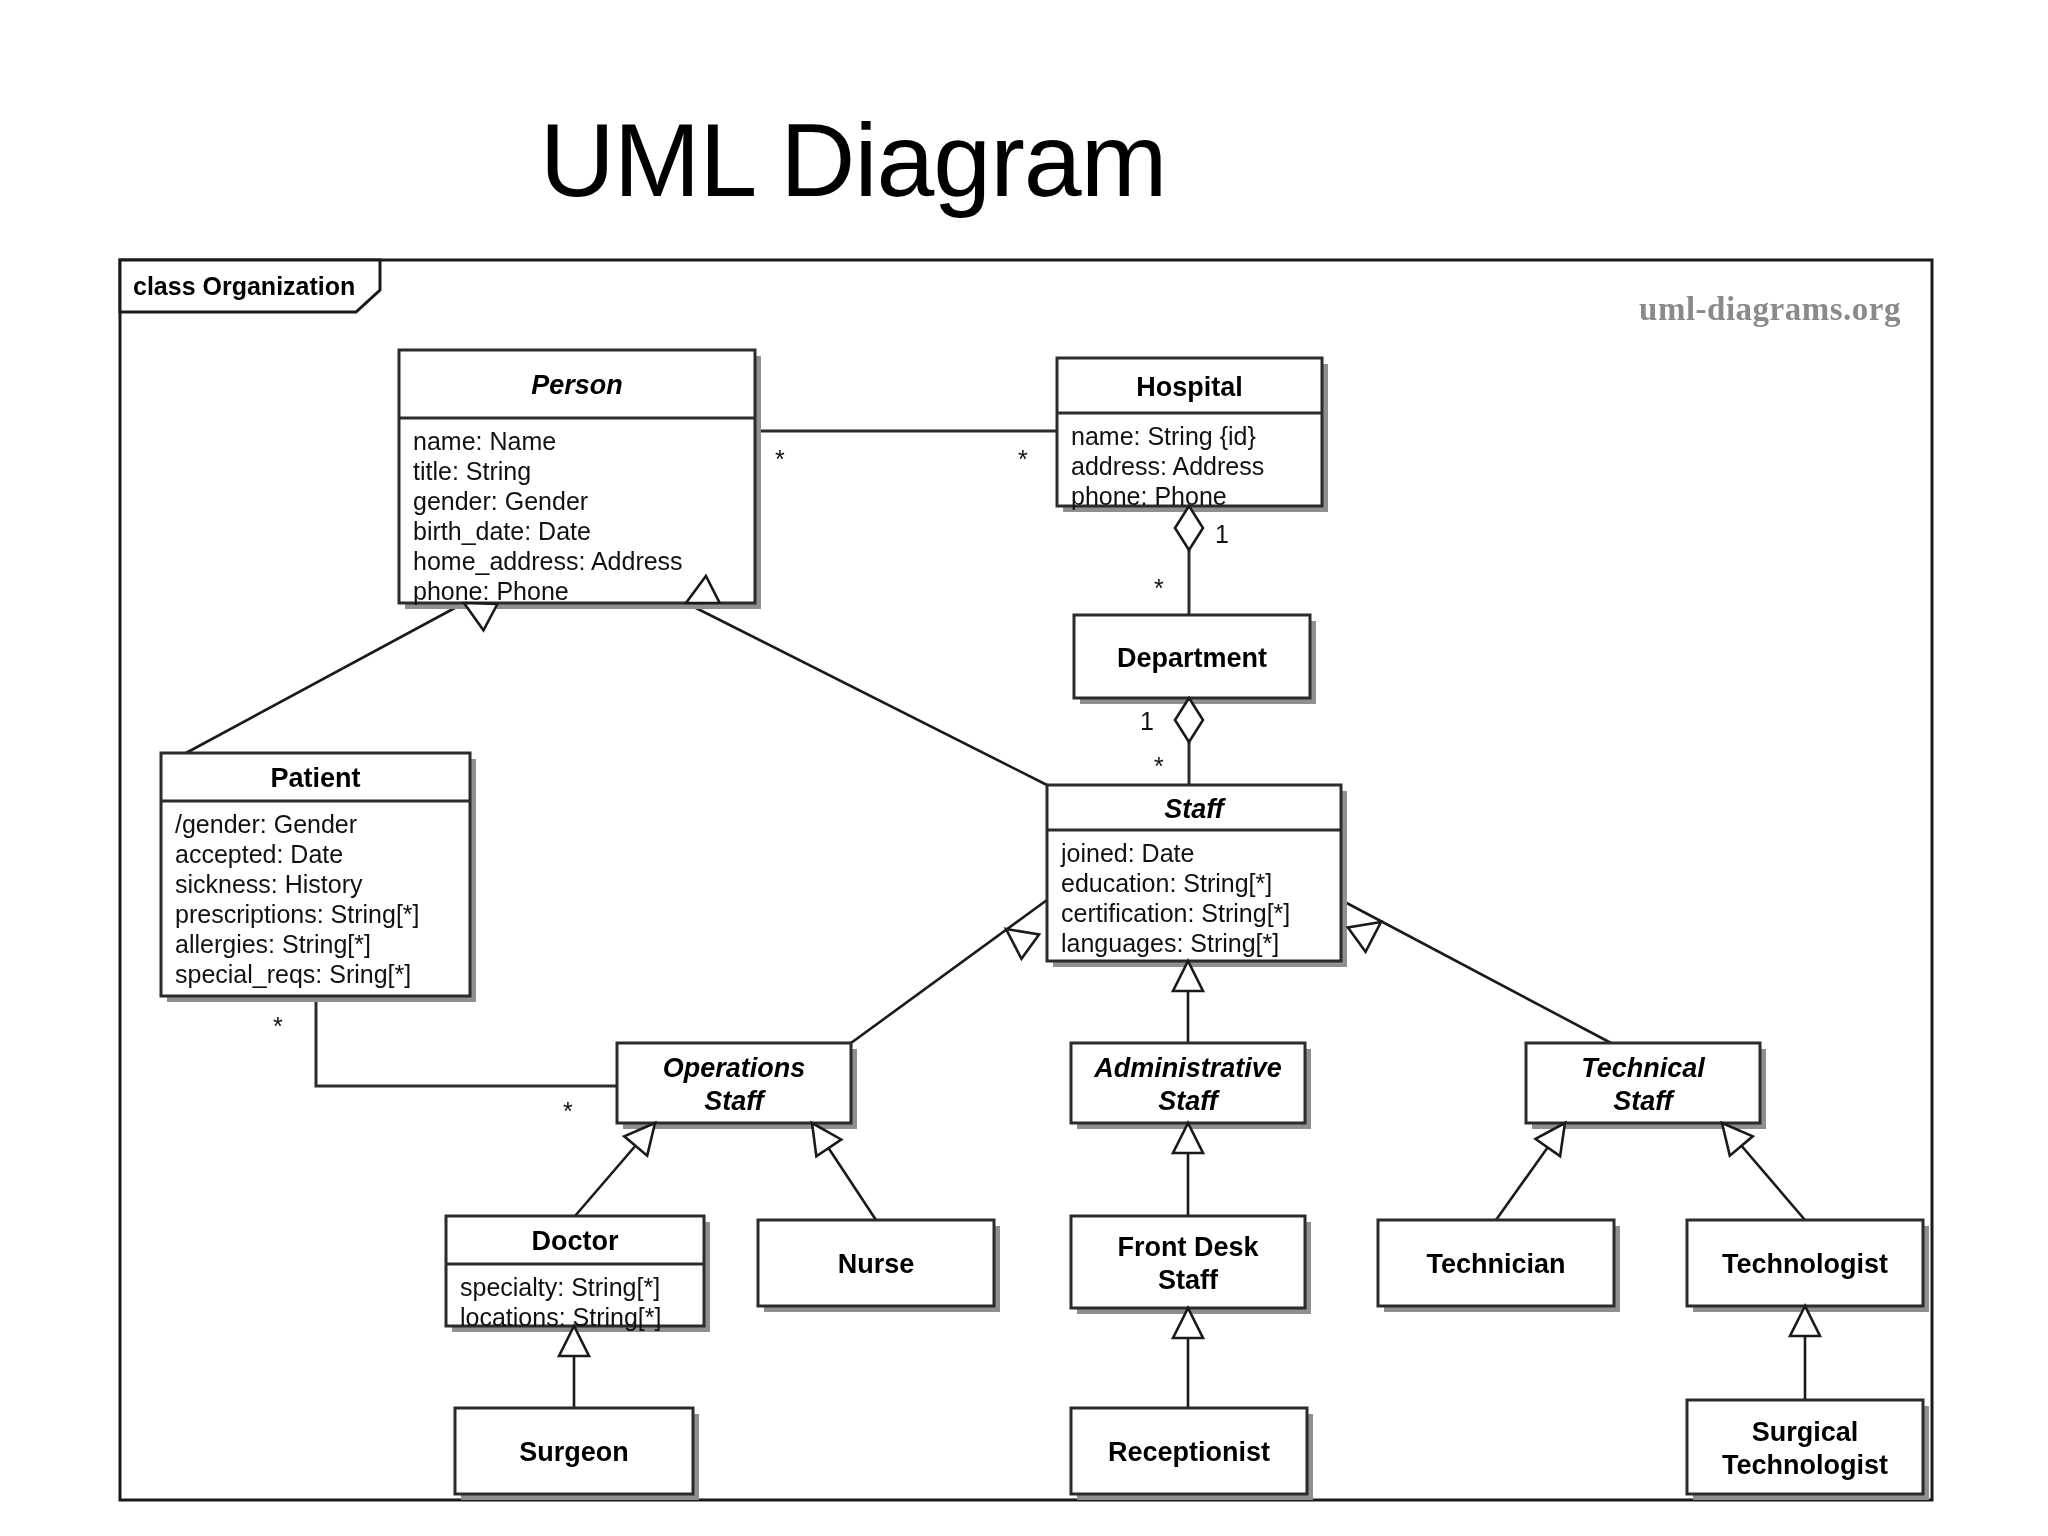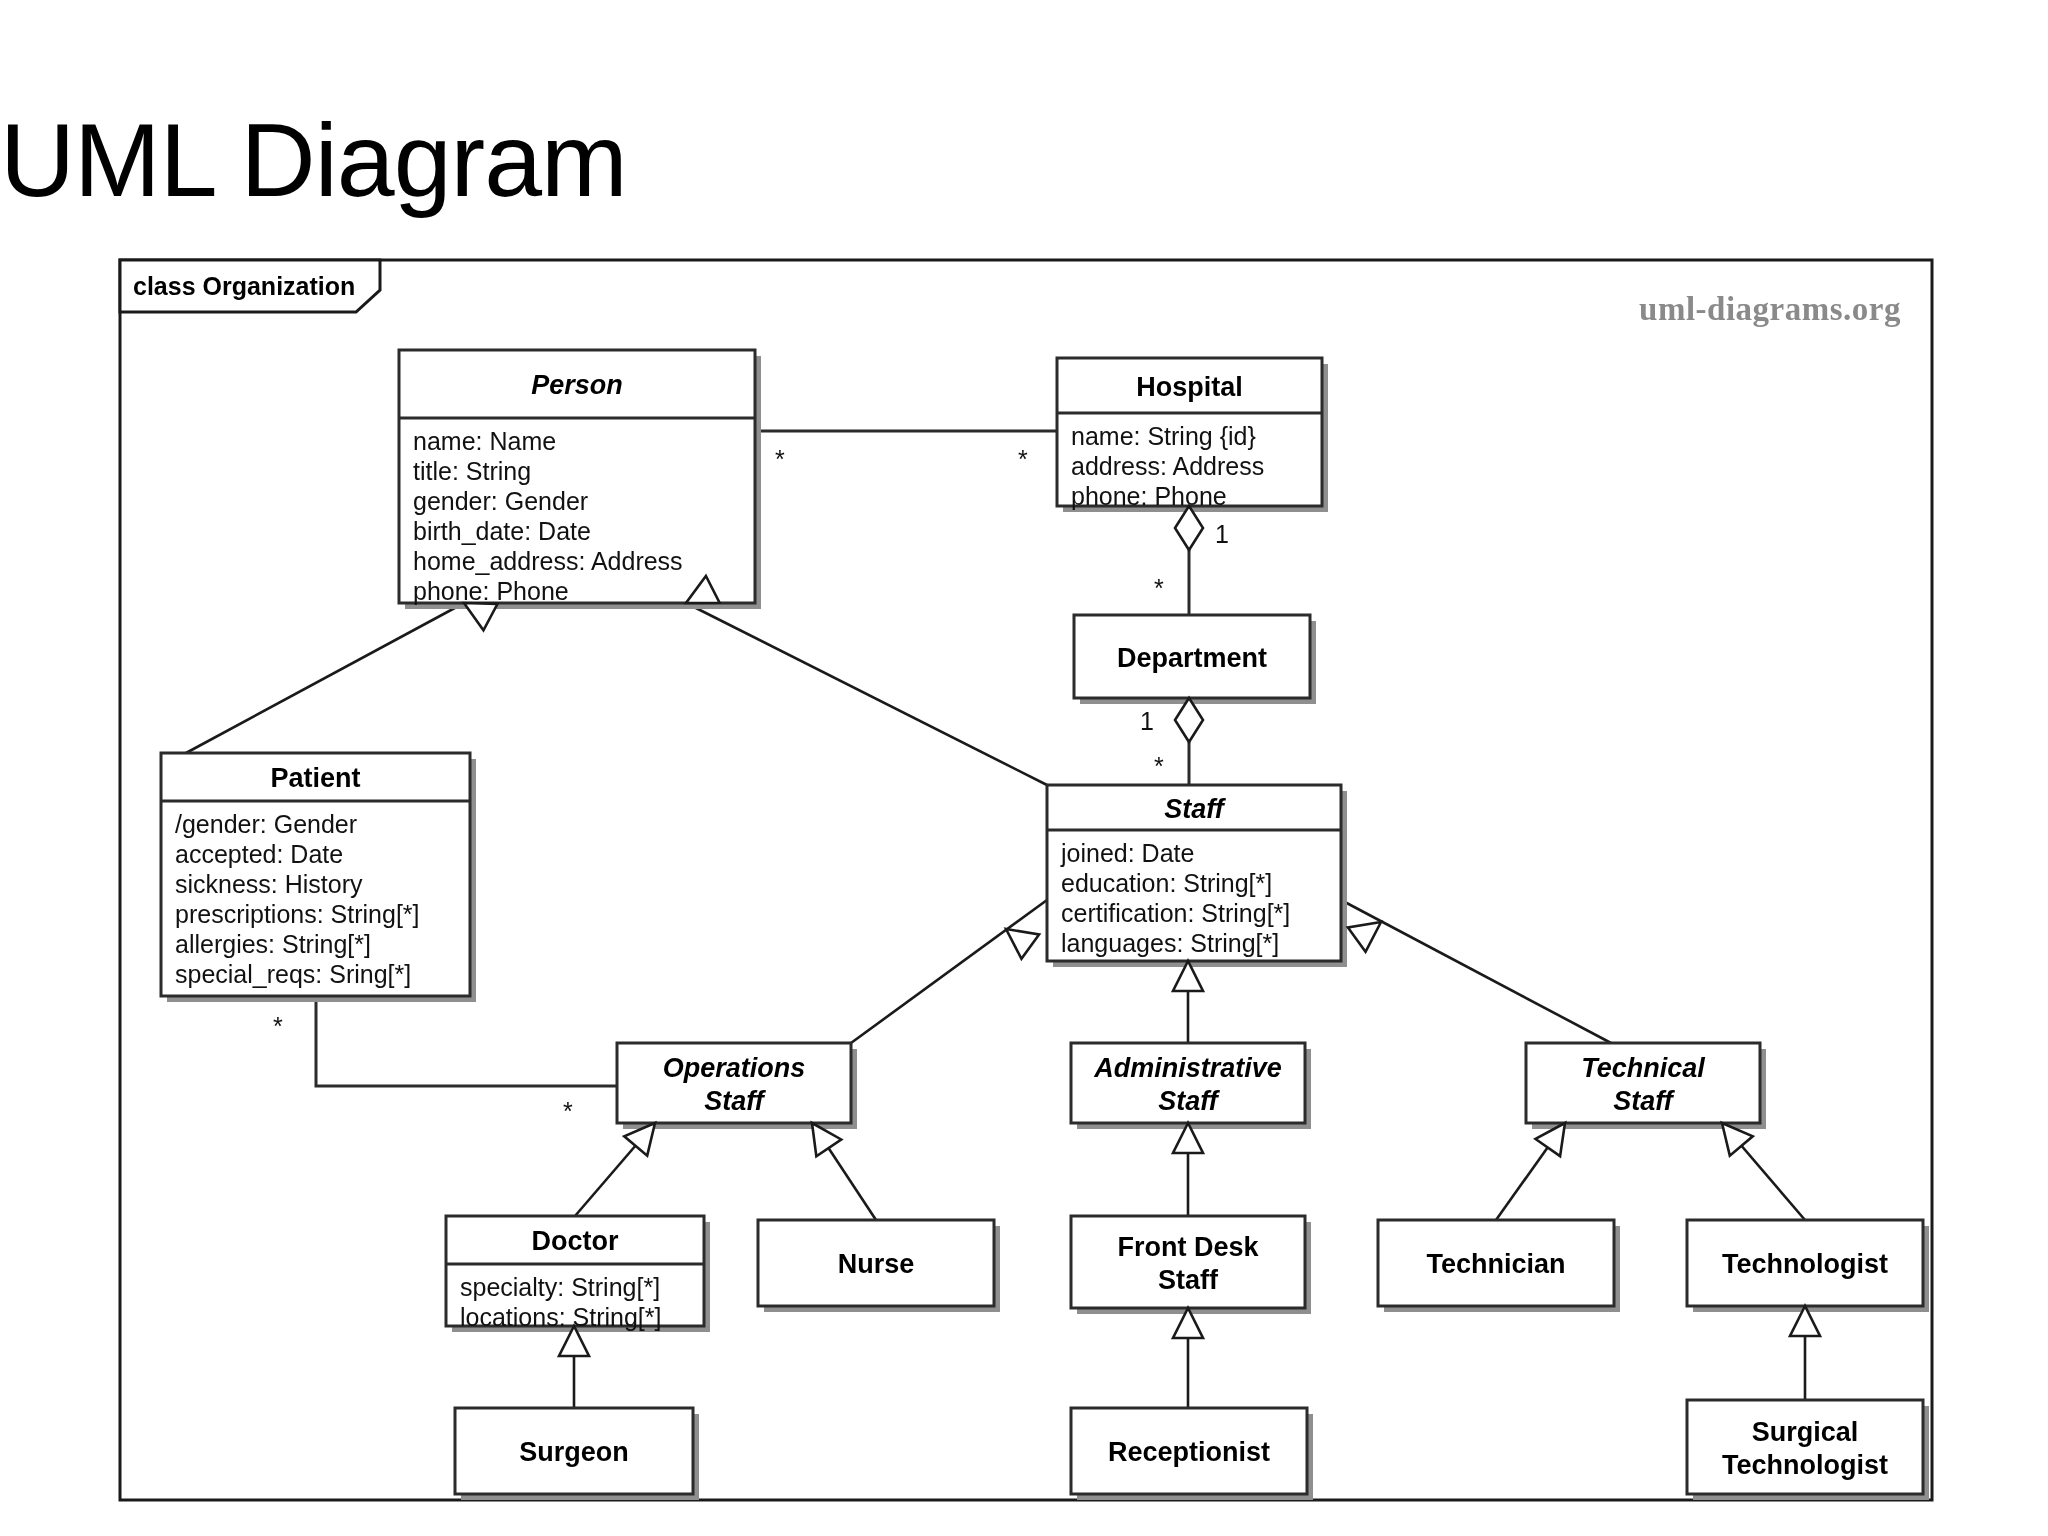--- a/index.html
+++ b/index.html
@@ -18,28 +18,29 @@
   #page {
     position: relative;
     width: 2048px;
     height: 1536px;
   }
   #slide-title {
     position: absolute;
     left: 0;
     top: 108px;
     width: 1626px;
-    text-align: left;
+    text-align: center;
     font-family: "Liberation Sans", sans-serif;
     font-size: 104px;
     font-weight: 300;
     letter-spacing: -1px;
     line-height: 1;
     color: #000000;
     white-space: pre;
+    padding-left: 40px;
   }
   #diagram-canvas {
     position: absolute;
     left: 0;
     top: 0;
     width: 2048px;
     height: 1536px;
   }
   svg { display: block; }
   .frame-rect {

